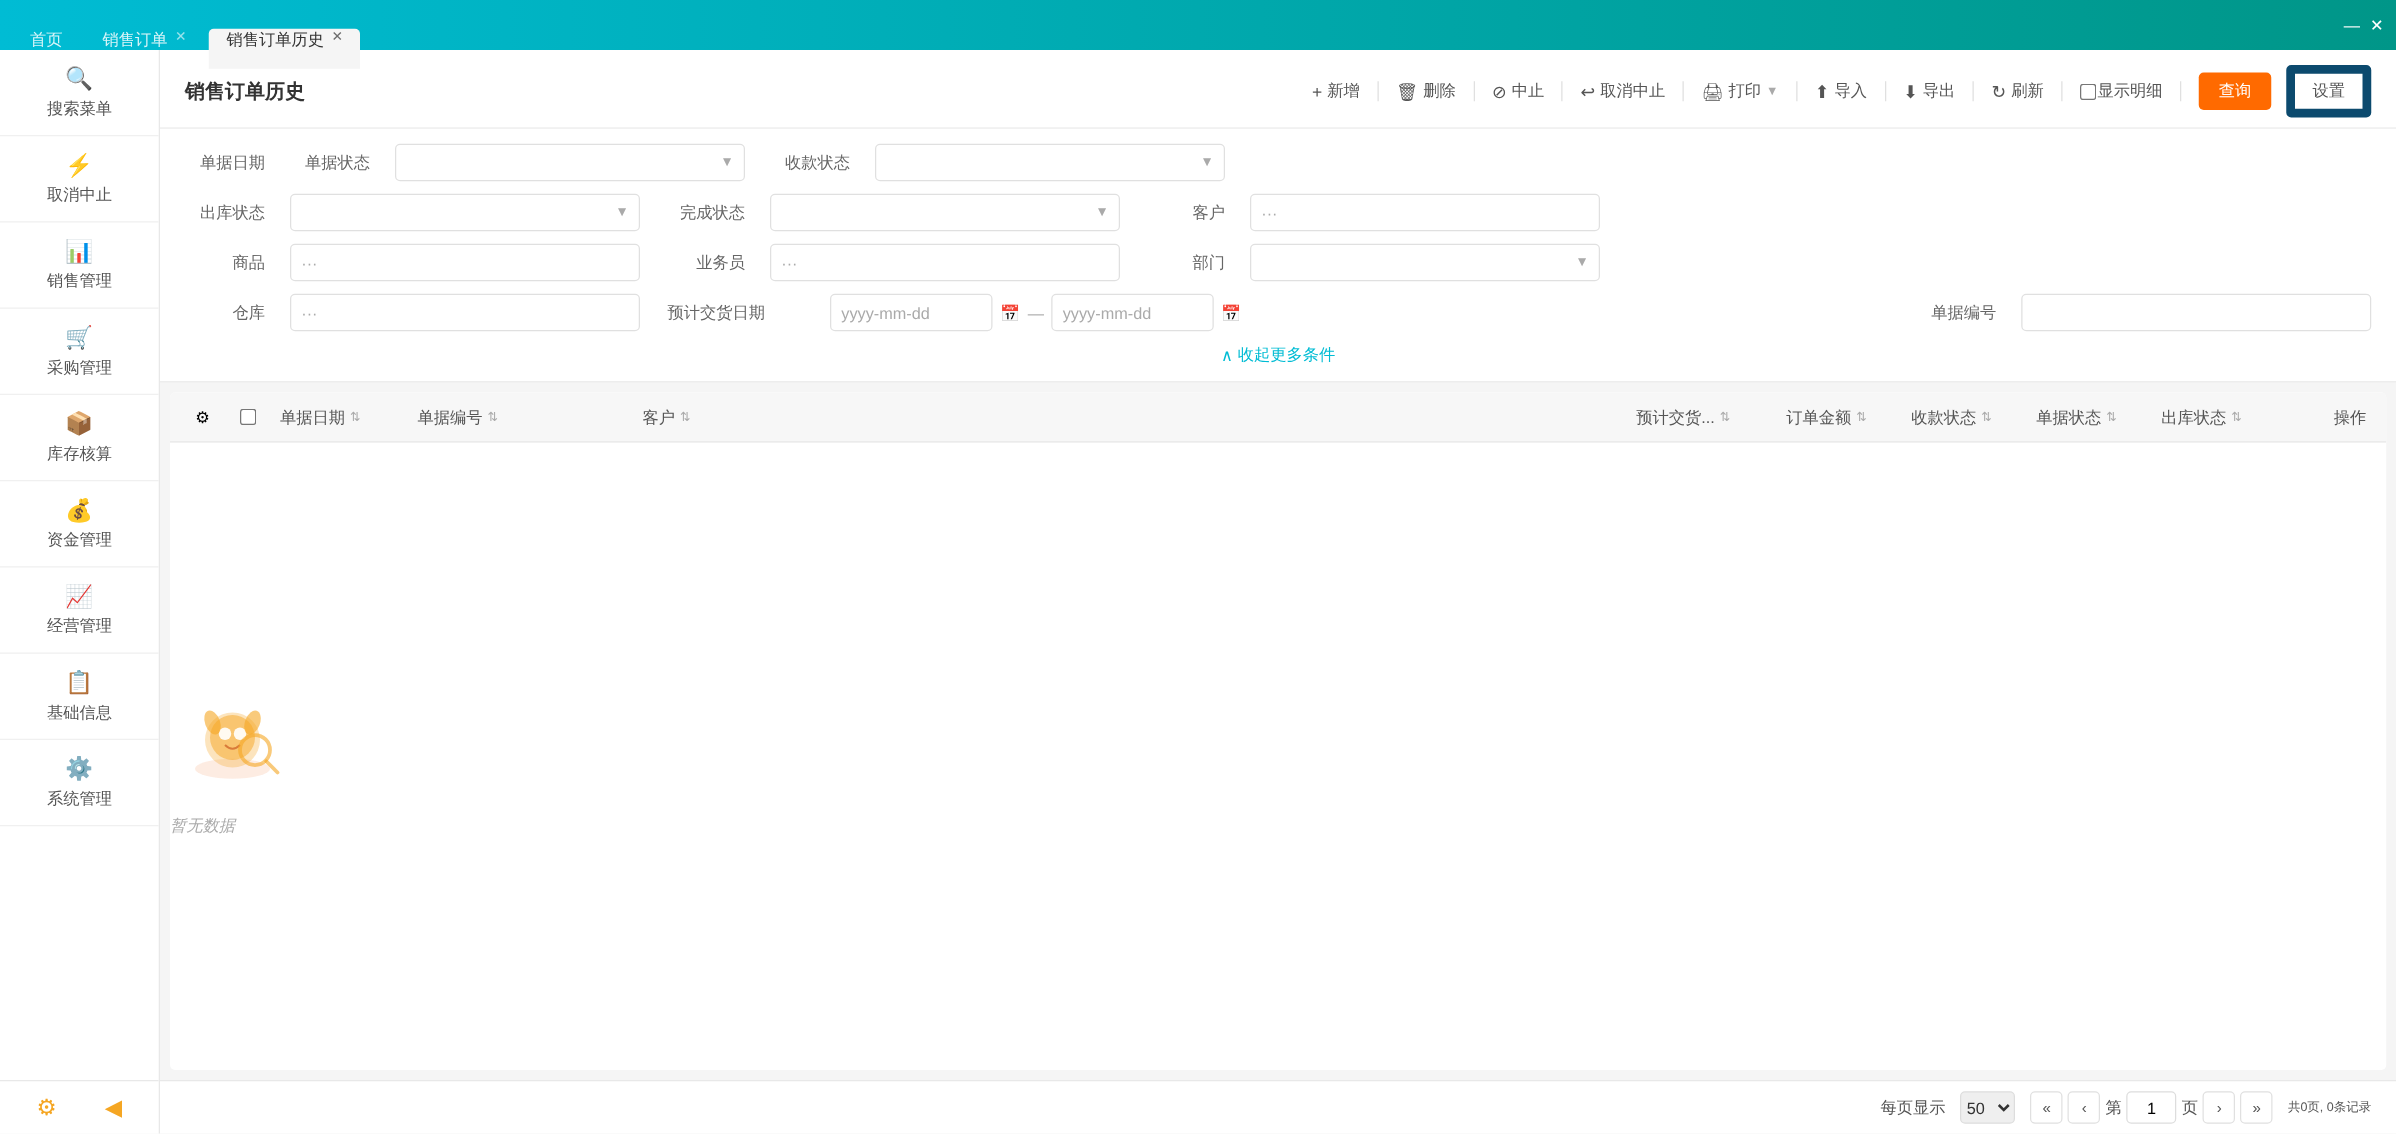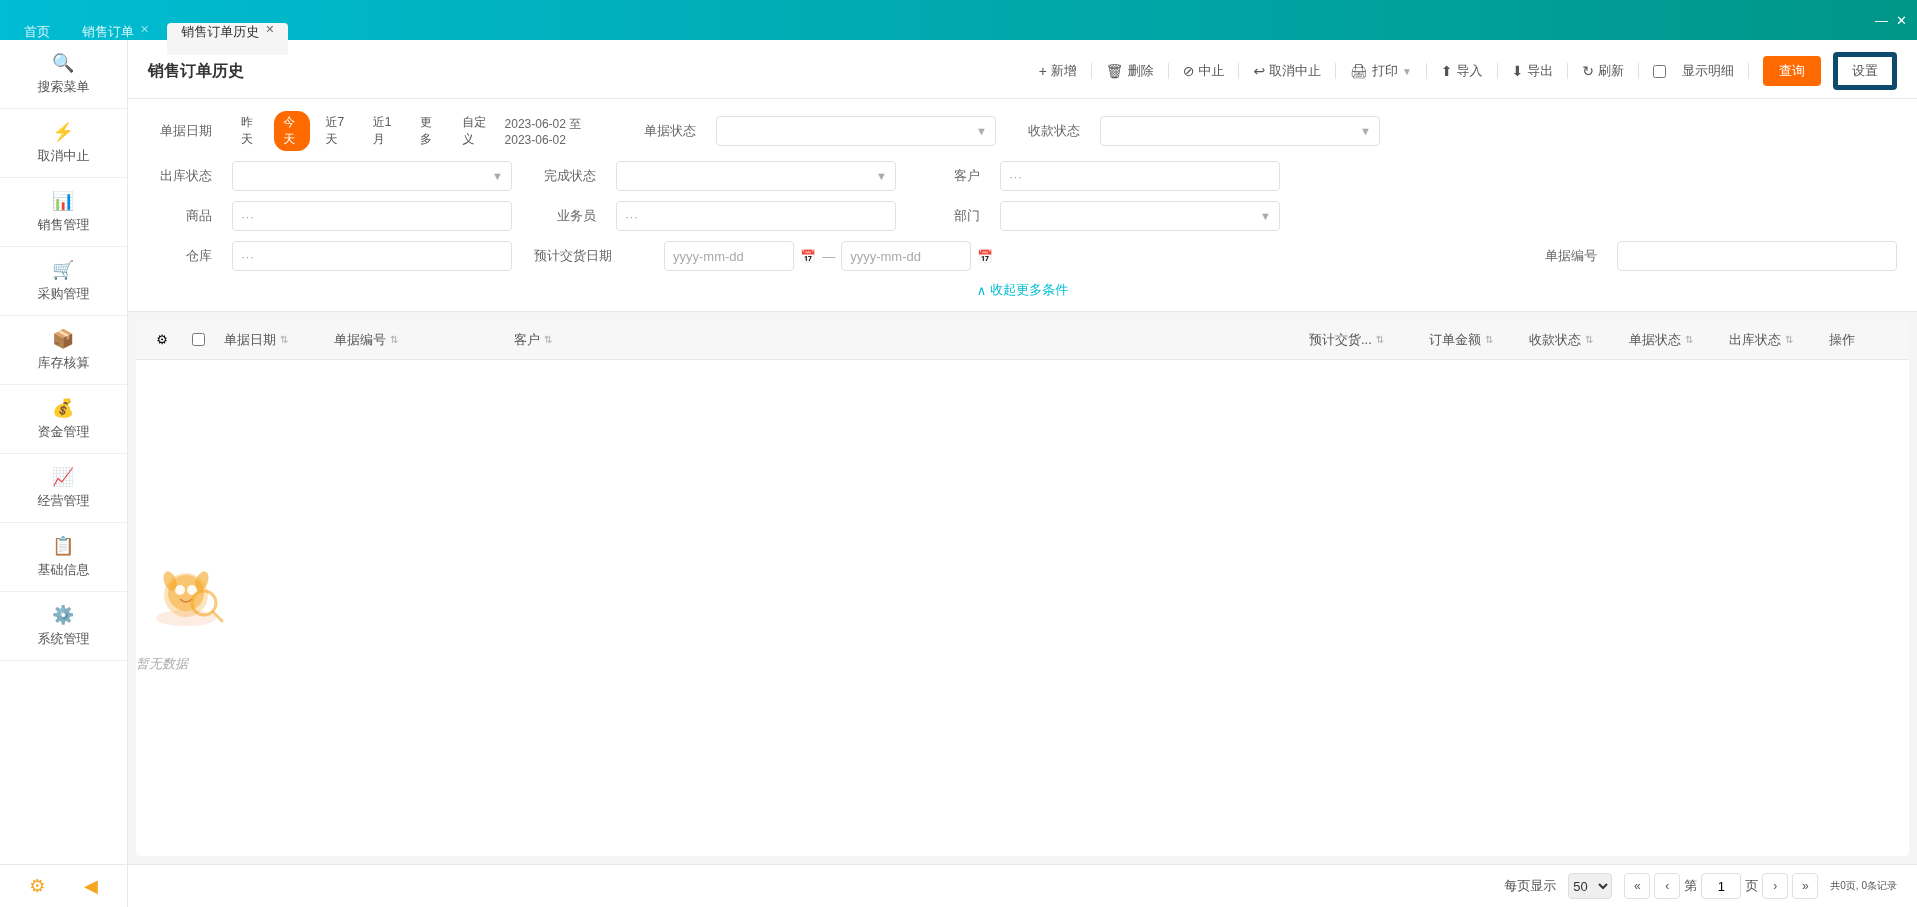--- a/index.html
+++ b/index.html
@@ -127,30 +127,30 @@
       color: white;
       border: none;
       border-radius: 4px;
       padding: 6px 16px;
       cursor: pointer;
       font-size: 13px;
     }
     .btn-settings {
       background: white;
       color: #555;
-      border: 5px solid #0c4a6e;
+      border: 7px solid #0c4a6e;
       border-radius: 4px;
       padding: 5px 14px;
       cursor: pointer;
       font-size: 13px;
     }
     .checkbox-label {
       display: flex;
       align-items: center;
-      gap: 16px;
+      gap: 1px;
       cursor: pointer;
       color: #555;
     }
 
     
     .filter-area {
       background: white;
       padding: 12px 20px;
       border-bottom: 1px solid #e8e8e8;
     }
@@ -479,29 +479,20 @@
         <div class="divider-v"></div>
         <button class="btn-query">查询</button>
         <button class="btn-settings">设置</button>
       </div>
     </div>
 
     <div class="filter-area">
 
       <div class="filter-row">
         <span class="filter-label">单据日期</span>
-        <div class="filter-value">
-          <span class="date-btn">昨天</span>
-          <span class="date-btn active">今天</span>
-          <span class="date-btn">近7天</span>
-          <span class="date-btn">近1月</span>
-          <span class="date-btn">更多</span>
-          <span class="date-btn">自定义</span>
-          <span class="date-range">2023-06-02 至 2023-06-02</span>
-        </div>
 
         <span class="filter-label">单据状态</span>
         <div class="filter-select" style="width:280px;">
           <span></span>
           <span class="arrow">▼</span>
         </div>
 
         <span class="filter-label">收款状态</span>
         <div class="filter-select" style="width:280px;">
           <span></span>
@@ -606,21 +597,21 @@
           <span class="th-sort">⇅</span>
         </div>
         <div class="th-cell th-order">
           <span>单据状态</span>
           <span class="th-sort">⇅</span>
         </div>
         <div class="th-cell th-stock">
           <span>出库状态</span>
           <span class="th-sort">⇅</span>
         </div>
-        <div class="th-cell th-action" style="margin-left:auto;">
+        <div class="th-cell th-action" style="margin-left:auto;justify-content:flex-end;">
           <span>操作</span>
         </div>
       </div>
 
       <div class="empty-state">
         <div class="empty-illustration">
           <svg width="100" height="100" viewBox="0 0 100 100">
 
             <ellipse cx="50" cy="75" rx="30" ry="8" fill="#f7c09f" opacity="0.3"></ellipse>
             <circle cx="50" cy="52" r="22" fill="#f5a623" opacity="0.3"></circle>

